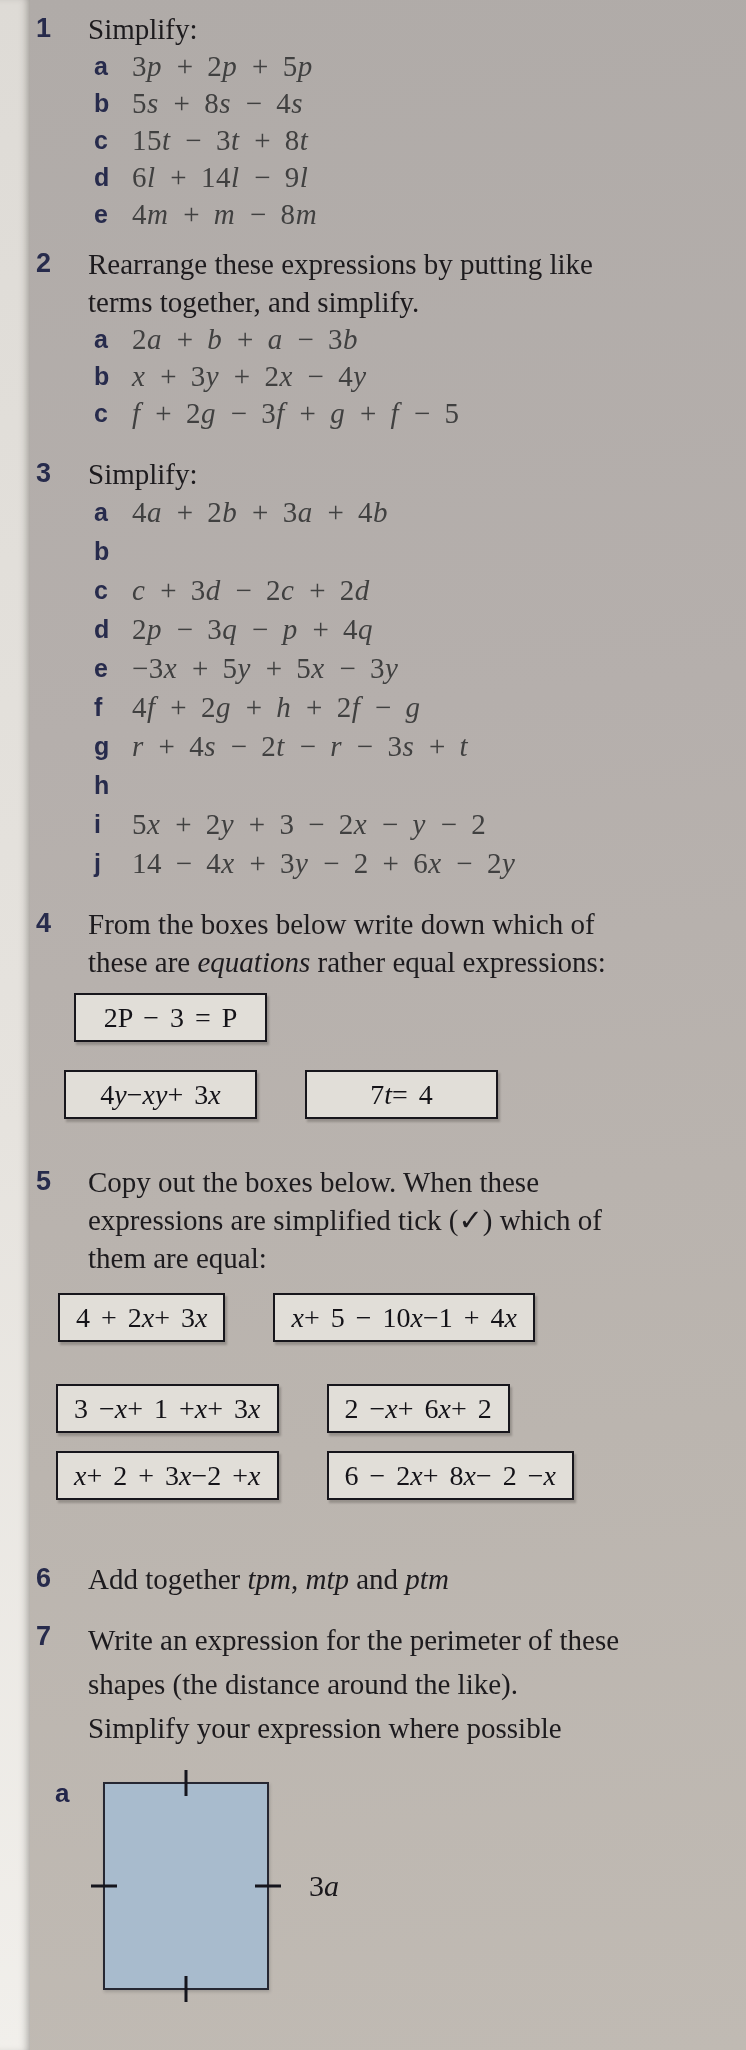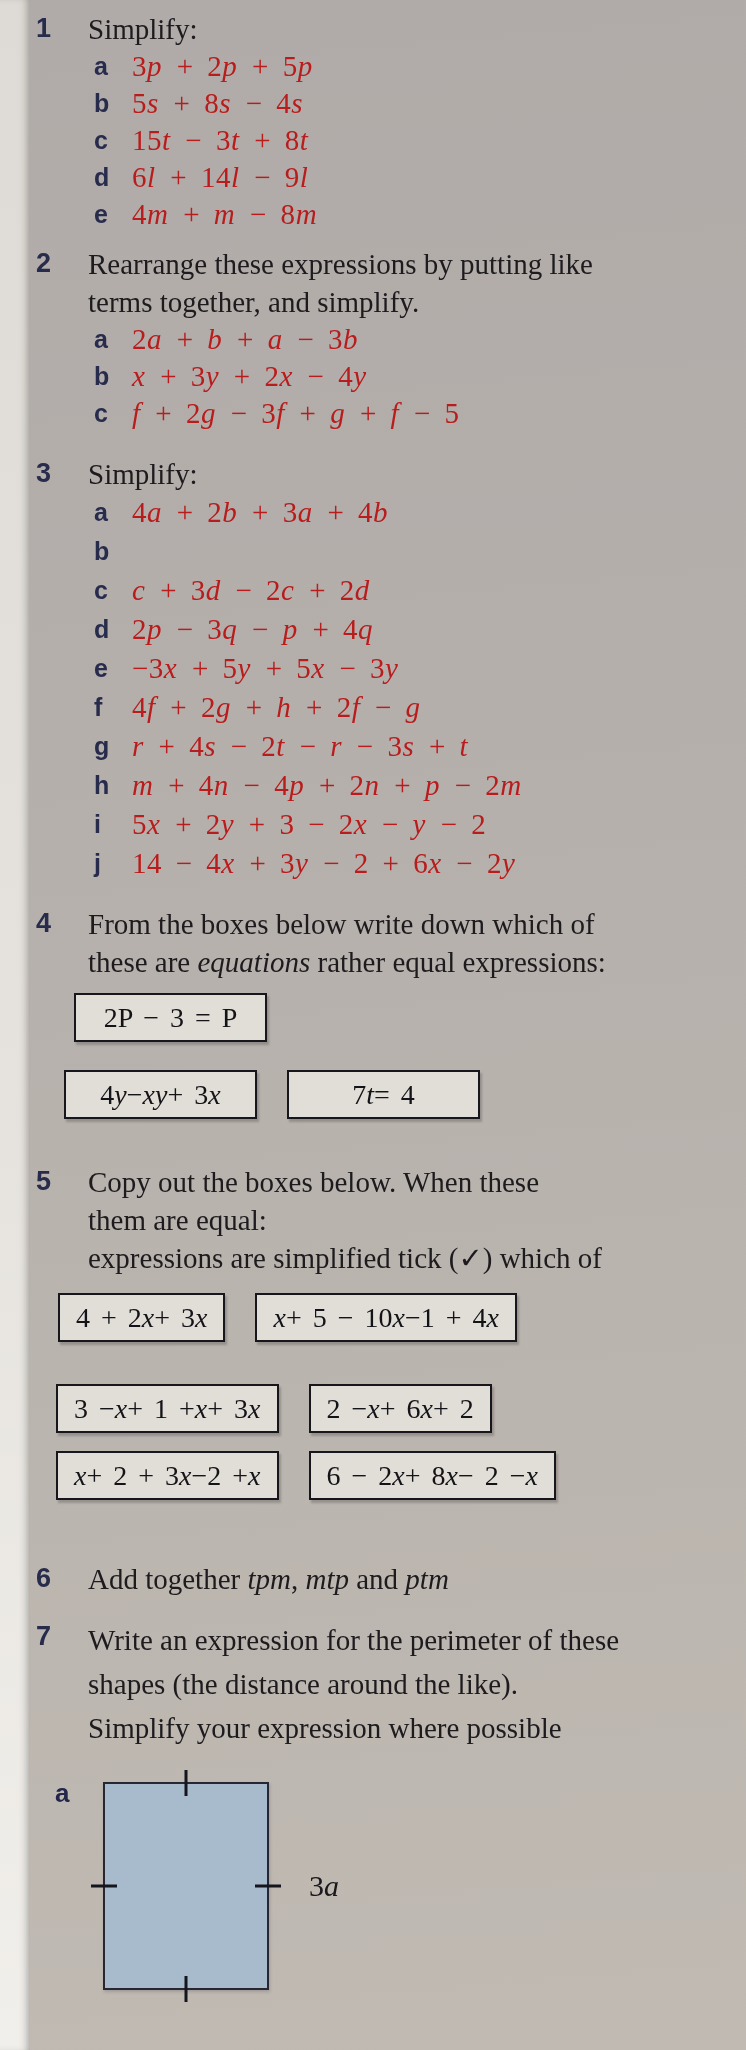--- a/index.html
+++ b/index.html
@@ -28,23 +28,23 @@
   .q-prompt{font-size:29px;line-height:38px;white-space:nowrap;}
   .q-prompt .it{font-style:italic;}
   .q7 .q-prompt{line-height:44px;}
   .item{display:flex;font-size:29px;line-height:37px;}
   .q3 .item{line-height:39px;}
   .item-label{
     flex:0 0 44px;width:44px;padding-left:6px;box-sizing:border-box;
     font-family:"Liberation Sans", sans-serif;font-weight:700;
     font-size:25px;color:#272b4c;line-height:inherit;
   }
-  .item-expr{word-spacing:6px;letter-spacing:0.5px;color:#b91c1c;}
+  .item-expr{word-spacing:6px;letter-spacing:0.5px;color:#404040;}
   .item-expr i{padding-right:1px;}
-  .box-row{display:flex;align-items:flex-end;}
+  .box-row{display:flex;align-items:flex-end;gap:18px;}
   .box{
     display:flex;align-items:center;height:49px;box-sizing:border-box;
     background:#e1ded8;border:2.5px solid #17161c;
     font-size:28px;word-spacing:4px;color:#141318;
     box-shadow:1.5px 2.5px 2px rgba(40,35,30,0.25);
     padding:16px 16px;
   }
   
   .q4 .box{width:193px;justify-content:center;padding:0 6px;}
   .q4 .box + .box{margin-left:30px;}
@@ -161,21 +161,20 @@
         <div class="item">
           <span class="item-label">f</span>
           <span class="item-expr">4<i>f</i> + 2<i>g</i> + <i>h</i> + 2<i>f</i> − <i>g</i></span>
         </div>
         <div class="item">
           <span class="item-label">g</span>
           <span class="item-expr"><i>r</i> + 4<i>s</i> − 2<i>t</i> − <i>r</i> − 3<i>s</i> + <i>t</i></span>
         </div>
         <div class="item">
           <span class="item-label">h</span>
-          <span class="item-expr"><i>m</i> + 4<i>n</i> − 4<i>p</i> + 2<i>n</i> + <i>p</i> − 2<i>m</i></span>
         </div>
         <div class="item">
           <span class="item-label">i</span>
           <span class="item-expr">5<i>x</i> + 2<i>y</i> + 3 − 2<i>x</i> − <i>y</i> − 2</span>
         </div>
         <div class="item">
           <span class="item-label">j</span>
           <span class="item-expr">14 − 4<i>x</i> + 3<i>y</i> − 2 + 6<i>x</i> − 2<i>y</i></span>
         </div>
       </div>
@@ -191,22 +190,22 @@
         <div class="box-row">
           <div class="box">4<i>y</i> − <i>xy</i> + 3<i>x</i></div>
           <div class="box">7<i>t</i> = 4</div>
         </div>
       </div>
     </section>
     <section class="question q5">
       <div class="q-num">5</div>
       <div class="q-body">
         <div class="q-prompt"><span>Copy out the boxes below. When these</span></div>
+        <div class="q-prompt"><span>expressions are simplified tick (✓) which of</span></div>
         <div class="q-prompt"><span>them are equal:</span></div>
-        <div class="q-prompt"><span>expressions are simplified tick (✓) which of</span></div>
         <div class="box-row">
           <div class="box">4 + 2<i>x</i> + 3<i>x</i></div>
           <div class="box"><i>x</i> + 5 − 10<i>x</i> −1 + 4<i>x</i></div>
         </div>
         <div class="box-row">
           <div class="box">3 − <i>x</i> + 1 + <i>x</i> + 3<i>x</i></div>
           <div class="box">2 − <i>x</i> + 6<i>x</i> + 2</div>
         </div>
         <div class="box-row">
           <div class="box"><i>x</i> + 2 + 3<i>x</i> −2 + <i>x</i></div>

